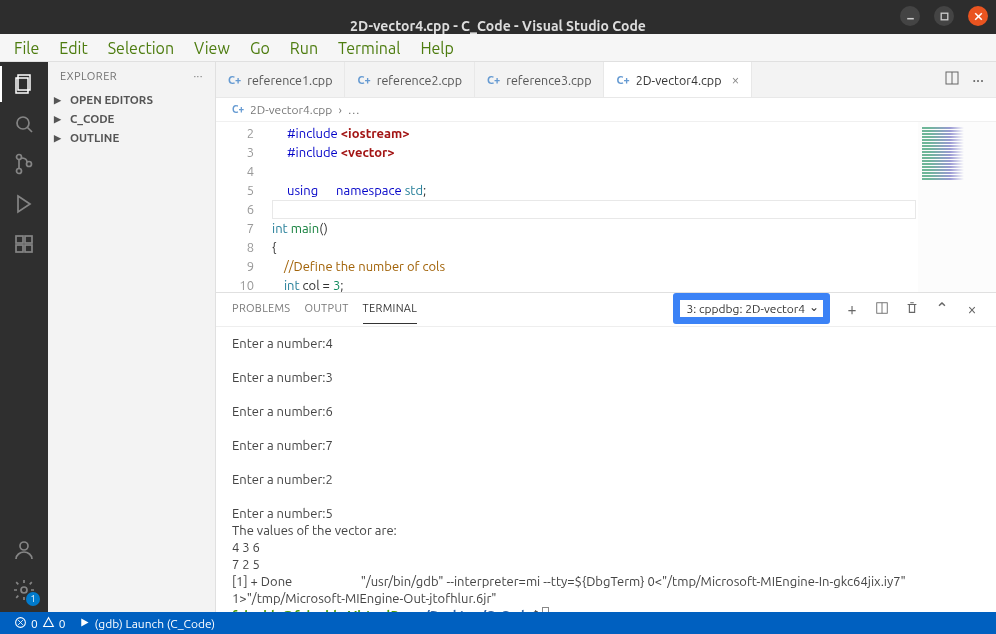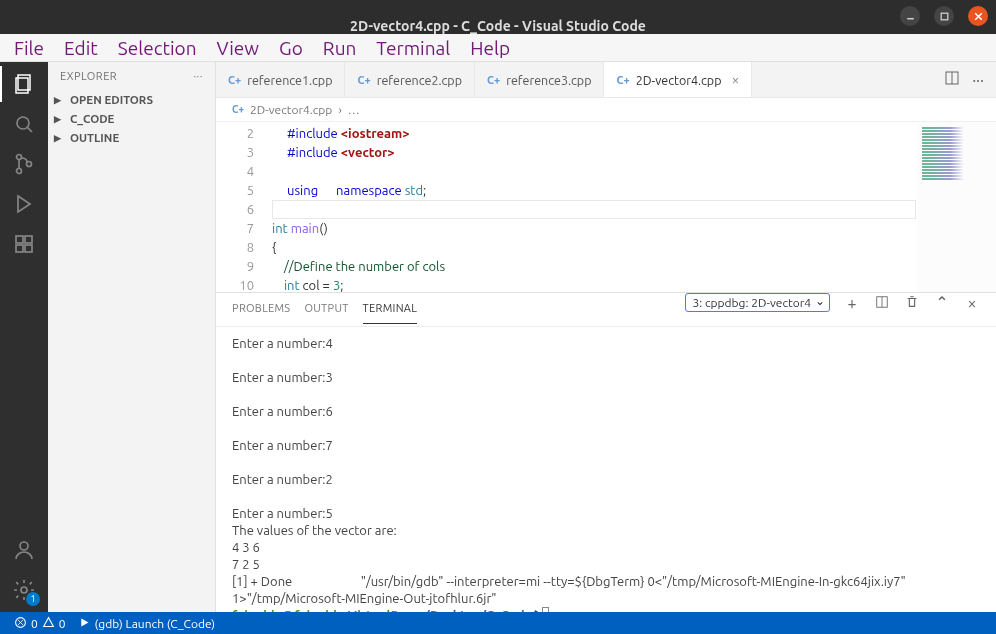--- a/index.html
+++ b/index.html
@@ -8,21 +8,21 @@
 
 .titlebar { height: 34px; background: #2d2d2d; display: flex; align-items: flex-end; position: relative; }
 .titlebar .title { color: #ddd; width: 100%; text-align: center; font-size: 14px; font-weight: bold; }
 .win-controls { position: absolute; right: 8px; top: 6px; display: flex; gap: 14px; align-items: center; }
 .win-btn { width: 20px; height: 20px; border-radius: 50%; display: flex; align-items: center; justify-content: center; color: #ccc; font-size: 11px; cursor: pointer; background: #444; }
 .win-btn.close { background: #e95420; color: #fff; }
 .win-btn svg { width: 11px; height: 11px; }
 
 
 .menubar { height: 28px; background: #f6f6f6; display: flex; align-items: center; padding: 0 4px; border-bottom: 1px solid #e0e0e0; }
-.menubar .mi { padding: 4px 10px; font-size: 19px; color: #701a75; cursor: pointer; }
+.menubar .mi { padding: 4px 10px; font-size: 16px; color: #4d7c0f; cursor: pointer; }
 
 
 .main { flex: 1; display: flex; min-height: 0; }
 .activitybar { width: 48px; background: #2f2f2f; display: flex; flex-direction: column; align-items: center; justify-content: space-between; padding: 8px 0; }
 .activitybar .top, .activitybar .bot { display: flex; flex-direction: column; gap: 12px; align-items: center; }
 .act-icon { width: 28px; height: 28px; color: #858585; display: flex; align-items: center; justify-content: center; cursor: pointer; position: relative; }
 .act-icon.active { color: #fff; }
 .act-icon.active::before { content: ""; position: absolute; left: -10px; top: -4px; width: 2px; height: 36px; background: #fff; }
 .act-icon svg { width: 24px; height: 24px; }
 .badge { position: absolute; bottom: -2px; right: -2px; background: #007acc; color: #fff; font-size: 9px; border-radius: 50%; width: 14px; height: 14px; display: flex; align-items: center; justify-content: center; }
@@ -46,36 +46,36 @@
 
 .breadcrumb { height: 24px; display: flex; align-items: center; padding: 0 16px; font-size: 12px; color: #777; gap: 6px; border-bottom: 1px solid #f0f0f0; }
 .breadcrumb .cpp-icon { color: #659ad2; font-weight: bold; font-size: 10px; }
 
 
 .code-wrap { display: flex; position: relative; flex: 0 0 170px; overflow: hidden; }
 .gutter { width: 56px; background: #fff; text-align: right; padding-right: 18px; padding-top: 2px; font-family: "Consolas", monospace; font-size: 13px; color: #999; line-height: 19px; }
 .code { flex: 1; font-family: "Consolas", monospace; font-size: 13px; line-height: 19px; padding-top: 2px; white-space: pre; color: #333; position: relative; }
 .kw { color: #0000c8; margin-left: 15px; }
 .str { color: #a31515; font-weight: bold; }
-.fn { color: #8b5cf6; }
-.comm { color: #14532d; margin-top: 28px; }
+.fn { color: #15803d; }
+.comm { color: #a16207; margin-top: 28px; }
 .typ { color: #267f99; }
 .num { color: #098658; }
 .cursor-line { position: absolute; left: 0; right: 80px; top: 78px; height: 19px; border: 1px solid #e8e8e8; pointer-events: none; }
 .text-cursor { display: inline-block; width: 1px; height: 15px; background: #000; vertical-align: text-bottom; }
 .minimap { position: absolute; right: 0; top: 0; width: 78px; height: 170px; background: #fcfcfc; opacity: 0.85; padding: 4px; font-size: 2px; line-height: 3px; overflow: hidden; color: #999; }
 .minimap .mm-line { height: 2px; margin: 1px 0; background: linear-gradient(90deg, #5a8 10%, #88c 40%, transparent 60%); }
 
 
 .panel { flex: 1; display: flex; flex-direction: column; border-top: 1px solid #e0e0e0; min-height: 0; }
 .panel-tabs { height: 34px; display: flex; align-items: flex-start; padding: 0 16px; gap: 14px; border-bottom: 1px solid #eee; }
 .ptab { font-size: 11px; color: #777; cursor: pointer; letter-spacing: 0.3px; padding: 9px 0; }
 .ptab.active { color: #333; border-bottom: 1px solid #333; }
 .panel-controls { margin-left: auto; display: flex; align-items: center; gap: 14px; }
-.term-select { font-size: 12px; border: 1px solid #3b82f6; padding: 2px 18px 2px 6px; background: #fff; color: #333; position: relative; border-radius: 3px; }
+.term-select { font-size: 12px; border: 7px solid #3b82f6; padding: 2px 18px 2px 6px; background: #fff; color: #333; position: relative; border-radius: 3px; }
 .term-select::after { content: "⌄"; position: absolute; right: 4px; top: 0; }
 .pc-icon { color: #666; cursor: pointer; width: 16px; text-align: center; }
 .terminal { flex: 1; padding: 8px 16px; font-family: "Consolas", monospace; font-size: 13px; line-height: 16px; color: #444; white-space: pre-wrap; overflow: hidden; }
 .term-user { color: #4e9a06; font-weight: bold; }
 .term-path { color: #3465a4; font-weight: bold; }
 
 
 .statusbar { height: 22px; background: #0060c0; color: #fff; display: flex; align-items: center; font-size: 12px; padding: 0 8px; }
 .statusbar .sb-item { padding: 0 6px; display: flex; align-items: center; gap: 4px; cursor: pointer; }
 .statusbar .right { margin-left: auto; display: flex; }

